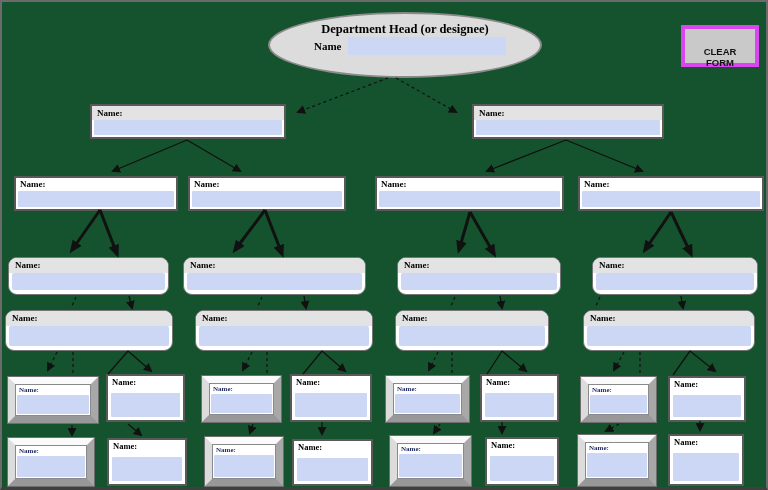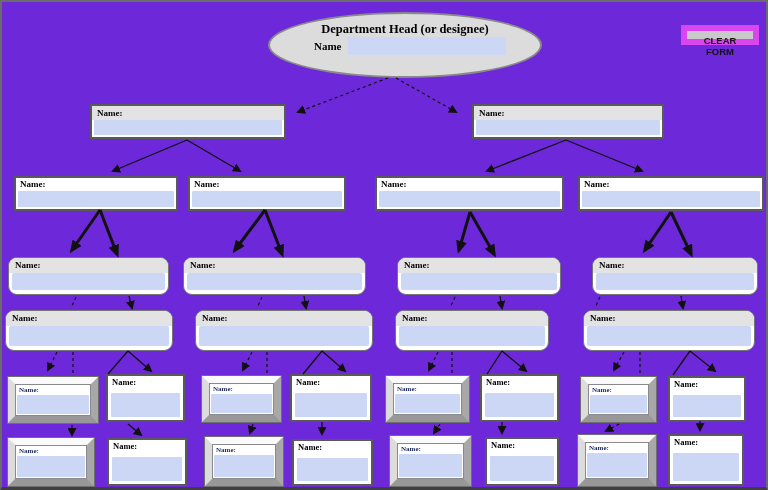--- a/index.html
+++ b/index.html
@@ -1,16 +1,16 @@
 <!DOCTYPE html>
 <html><head>
 <meta charset="utf-8">
 <style>
   html,body{margin:0;padding:0;}
-  #canvas{position:relative;width:768px;height:490px;background:#6d28d9;overflow:hidden;
+  #canvas{position:relative;width:768px;height:490px;background:#14532d;overflow:hidden;
           font-family:"Liberation Serif",serif;}
   .page-border{position:absolute;inset:0;border:2px solid #6b6b6b;border-bottom:3px solid #3f3f3f;
           pointer-events:none;z-index:5;}
   
   .b{position:absolute;box-sizing:border-box;border:2px solid #595959;background:#fff;
      display:flex;flex-direction:column;z-index:2;}
   .b .lb{font:bold 9px/11px "Liberation Serif",serif;color:#000;padding:1px 0 0 4px;flex:0 0 auto;}
   .b .fld{flex:1 1 auto;display:block;margin:1px 2px 2px;background:#ccd6f5;border:0;padding:0 3px;
      min-height:0;min-width:0;font:10px "Liberation Serif",serif;border-radius:1px;}
   
@@ -31,22 +31,22 @@
   
   .ellipse{position:absolute;left:268px;top:12px;width:270px;height:62px;background:#dcdcdc;
        border:2px solid #8a8a8a;border-radius:50%;z-index:2;}
   .ellipse .ti{position:absolute;left:0;right:0;top:8px;text-align:center;
        font:bold 12.5px "Liberation Serif",serif;color:#000;}
   .ellipse .nm{position:absolute;left:44px;top:26px;font:bold 11px "Liberation Serif",serif;text-align:center;}
   .ellipse .efld{position:absolute;left:78px;top:23px;width:158px;height:18px;background:#ccd6f5;
        border:0;font:10px "Liberation Serif",serif;padding:0 4px;box-sizing:border-box;}
   
   .clear{position:absolute;left:681px;top:25px;width:78px;height:20px;background:#c9c9c9;
-       border:6px solid #d946ef;font:bold 9.5px "Liberation Sans",sans-serif;color:#111;
-       z-index:3;cursor:pointer;padding:4px;}
+       border:4px solid #d946ef;font:bold 9.5px "Liberation Sans",sans-serif;color:#111;
+       z-index:3;cursor:pointer;padding:17px;}
   
   #wires{position:absolute;inset:0;z-index:3;pointer-events:none;}
   #wires line{stroke:#111;}
   .sl{stroke-width:1.3;}
   .dl{stroke-width:1.2;stroke-dasharray:3 3;}
   .tk{stroke-width:3;}
 </style>
 </head>
 <body>
 

